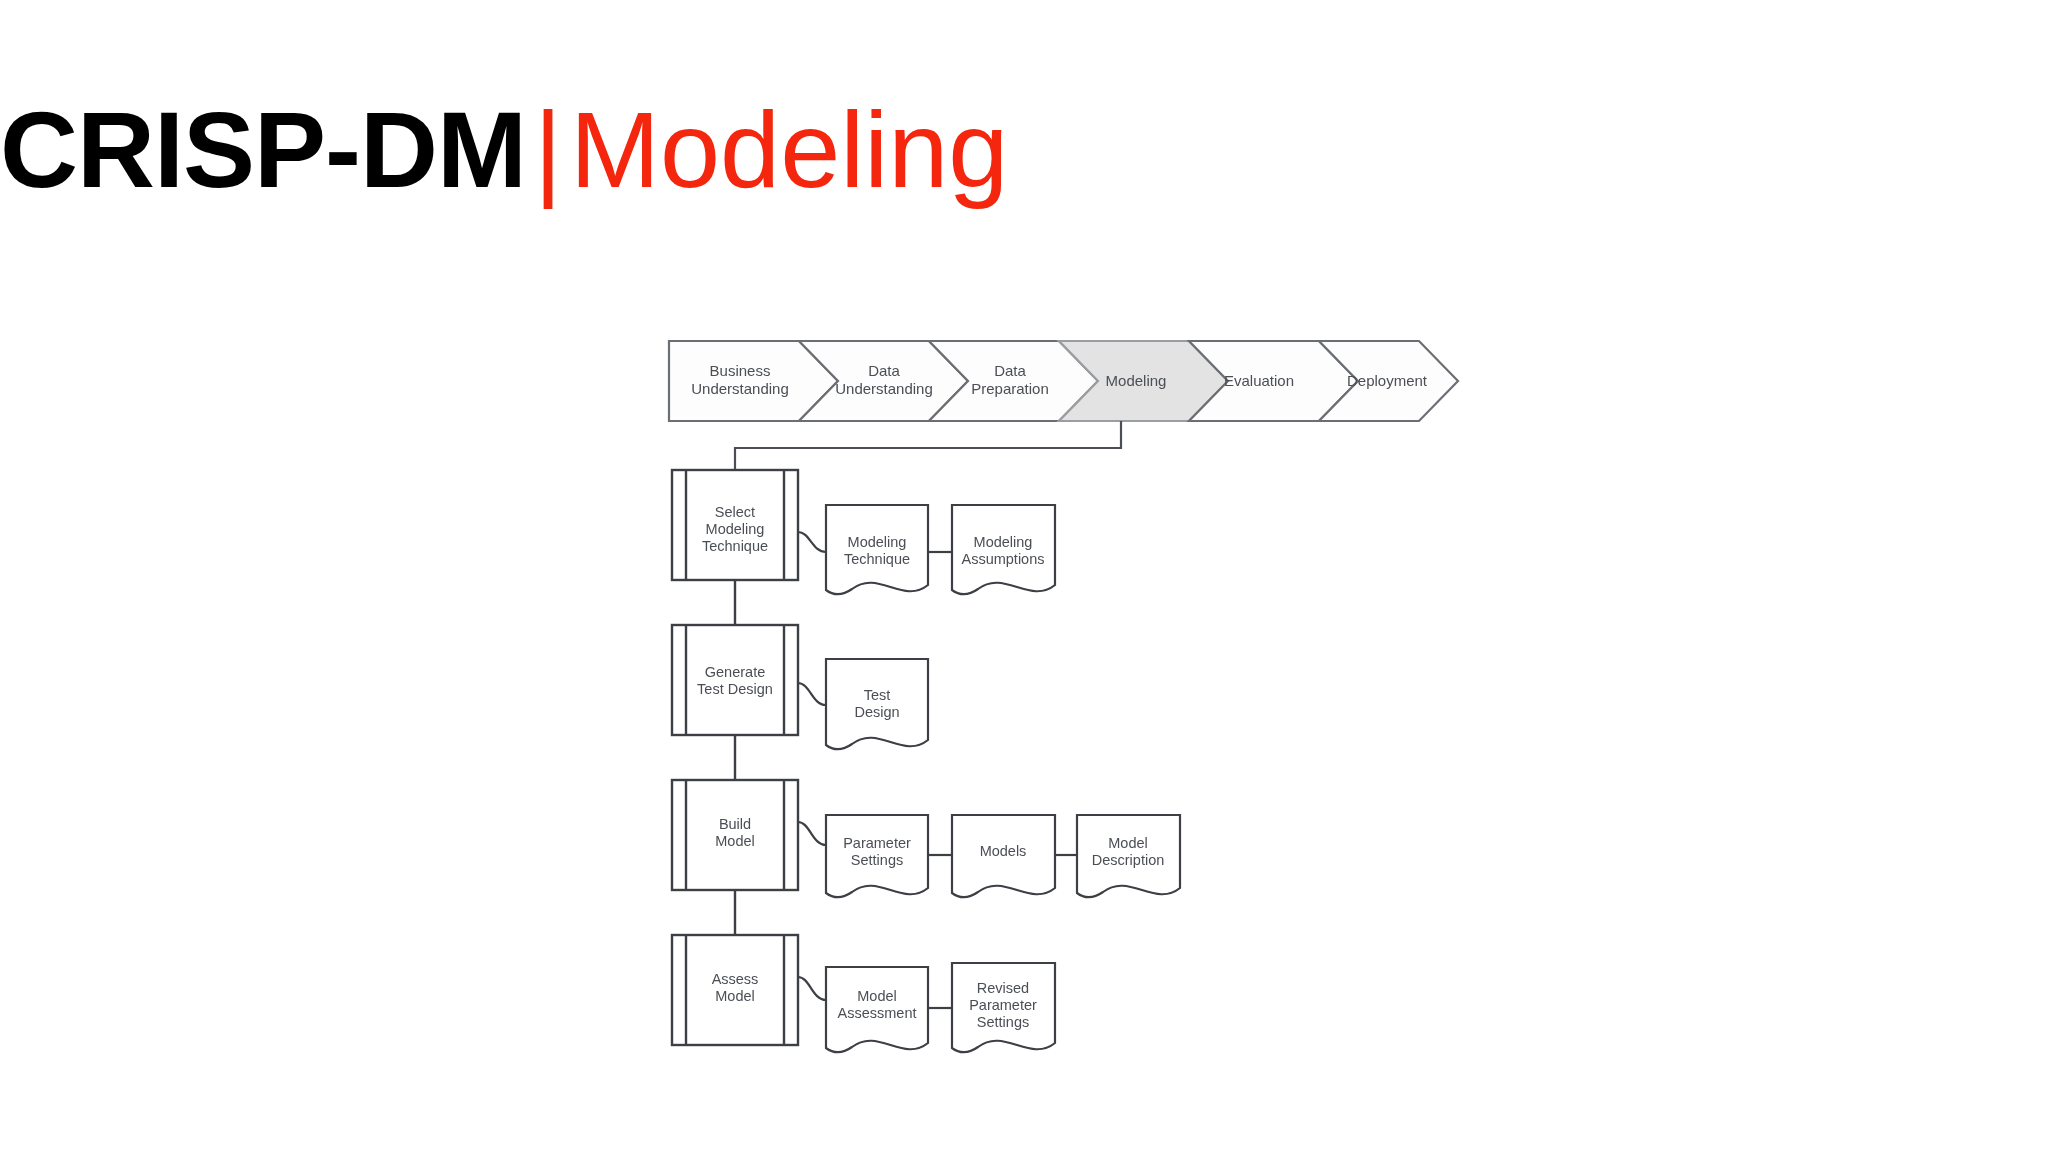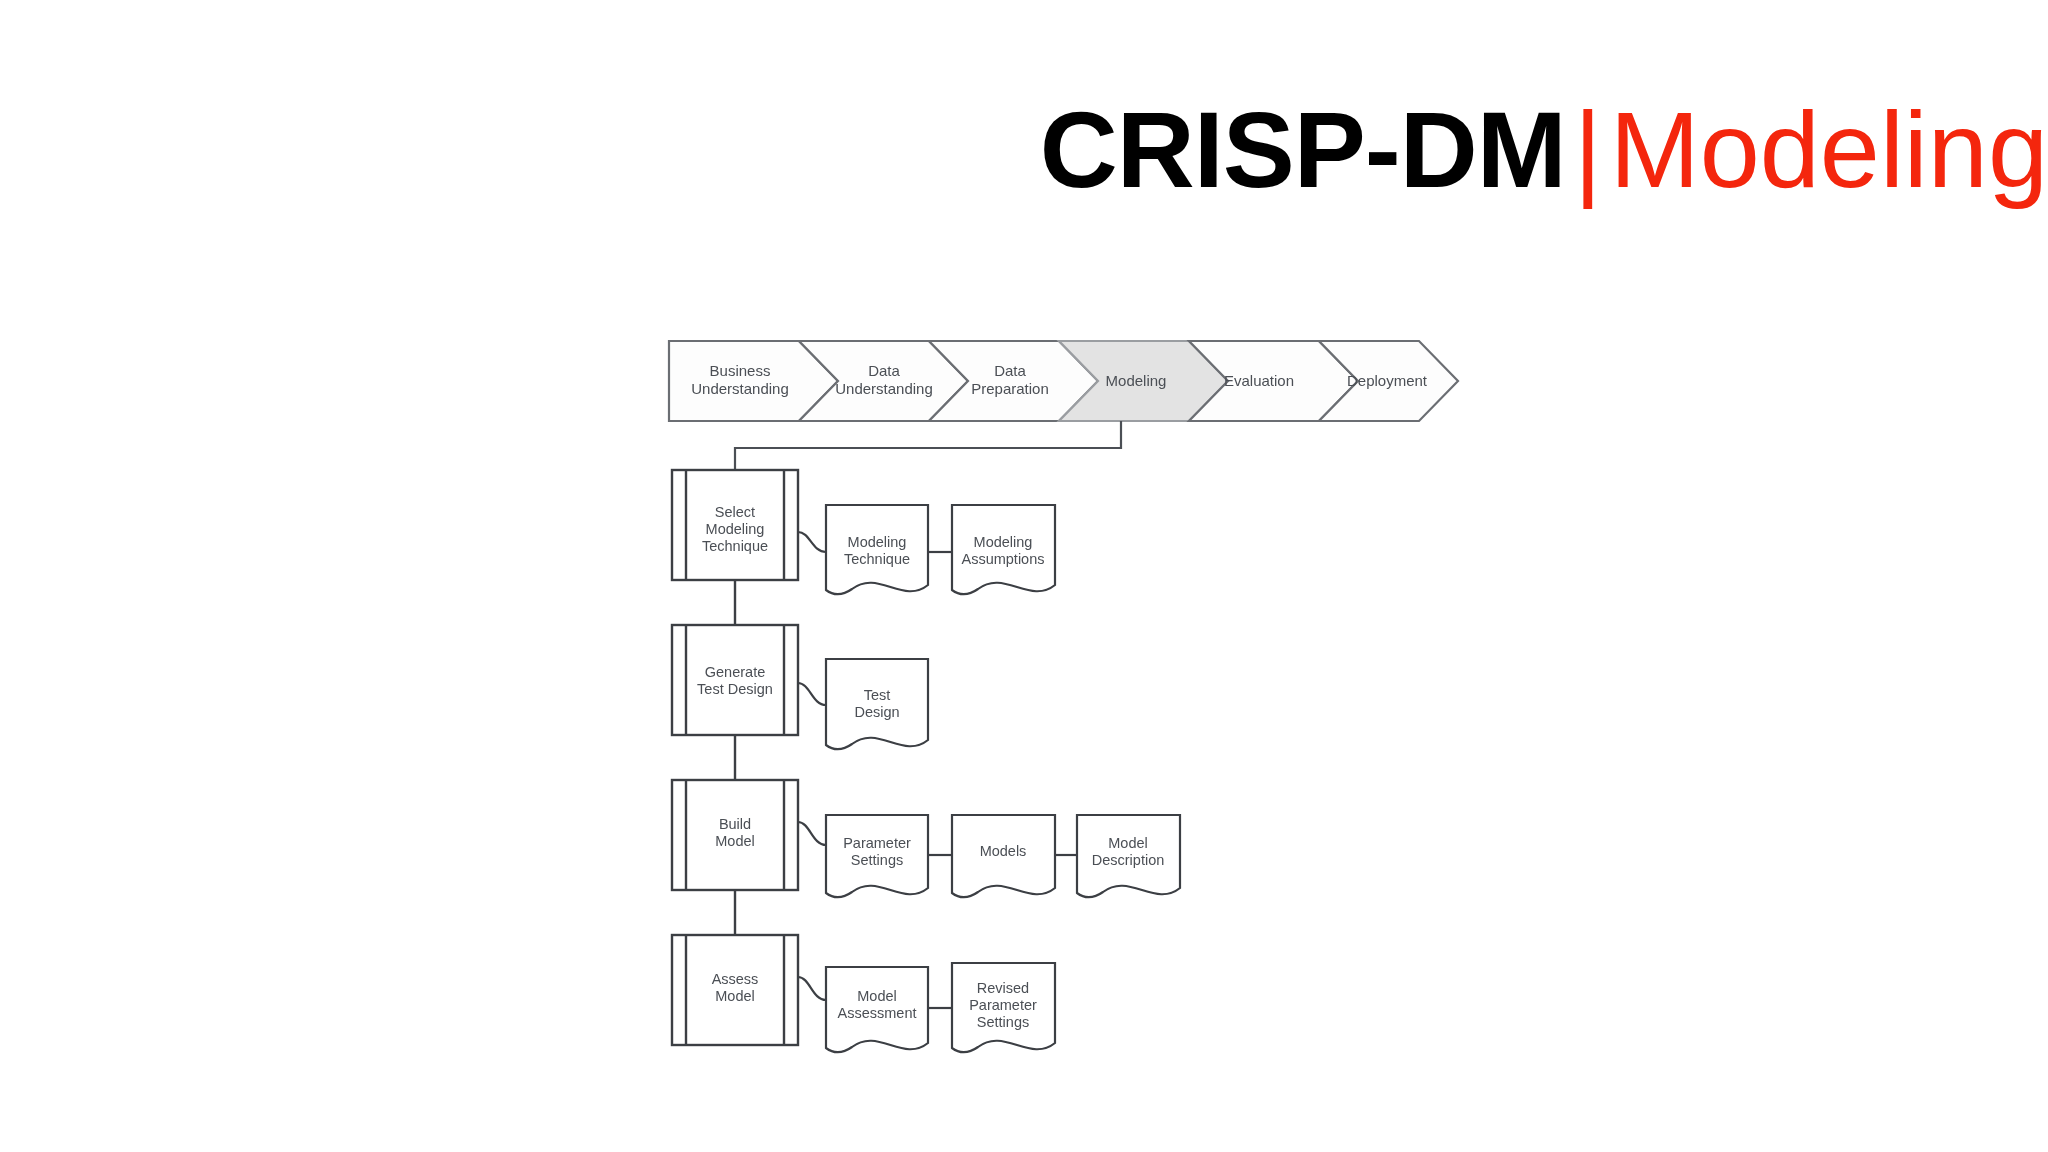--- a/index.html
+++ b/index.html
@@ -15,21 +15,21 @@
     font-family: "Liberation Sans", sans-serif;
     background: #ffffff;
   }
 
   
   #slide-title {
     position: absolute;
     left: 0;
     top: 96px;
     width: 2048px;
-    text-align: right;
+    text-align: left;
     white-space: nowrap;
     line-height: 1;
   }
   #slide-title .t-main {
     font-size: 108px;
     font-weight: bold;
     color: #000000;
     letter-spacing: -1px;
   }
   #slide-title .t-sep {

